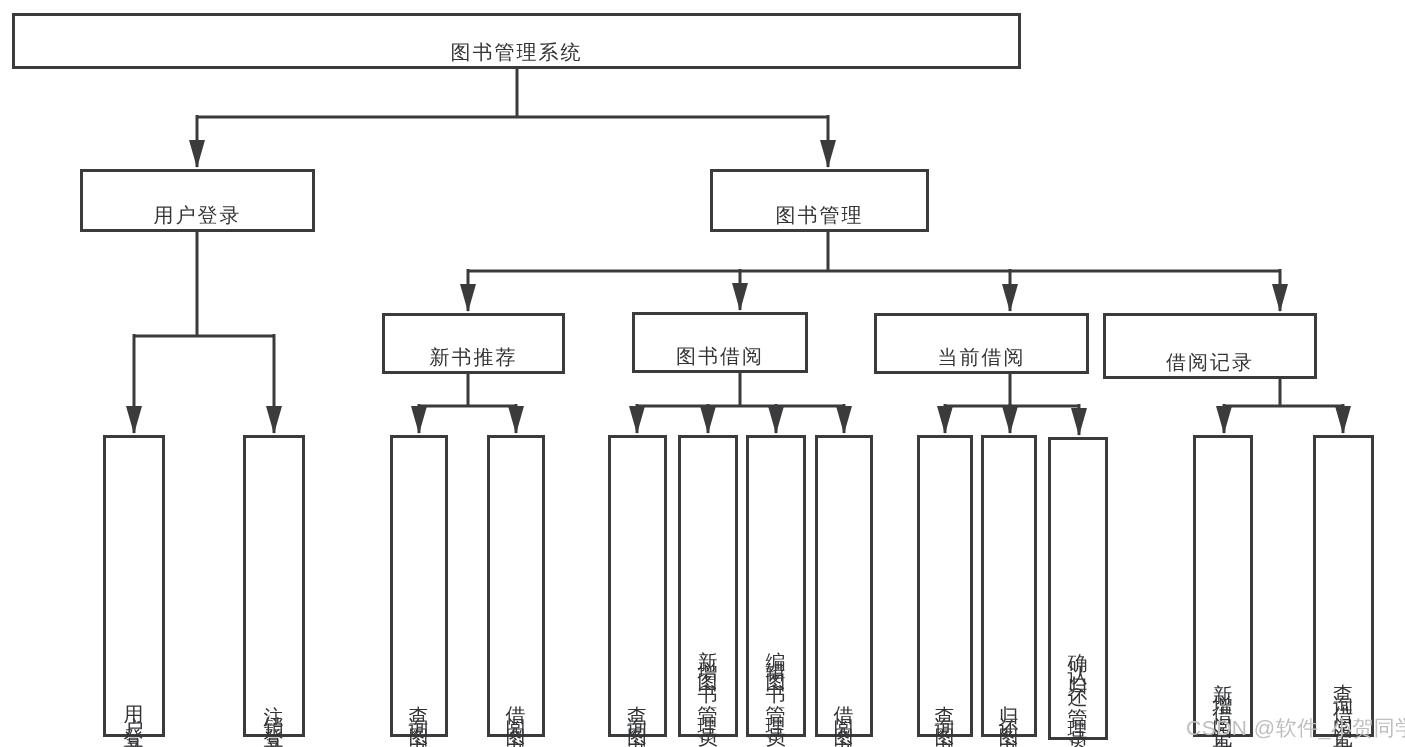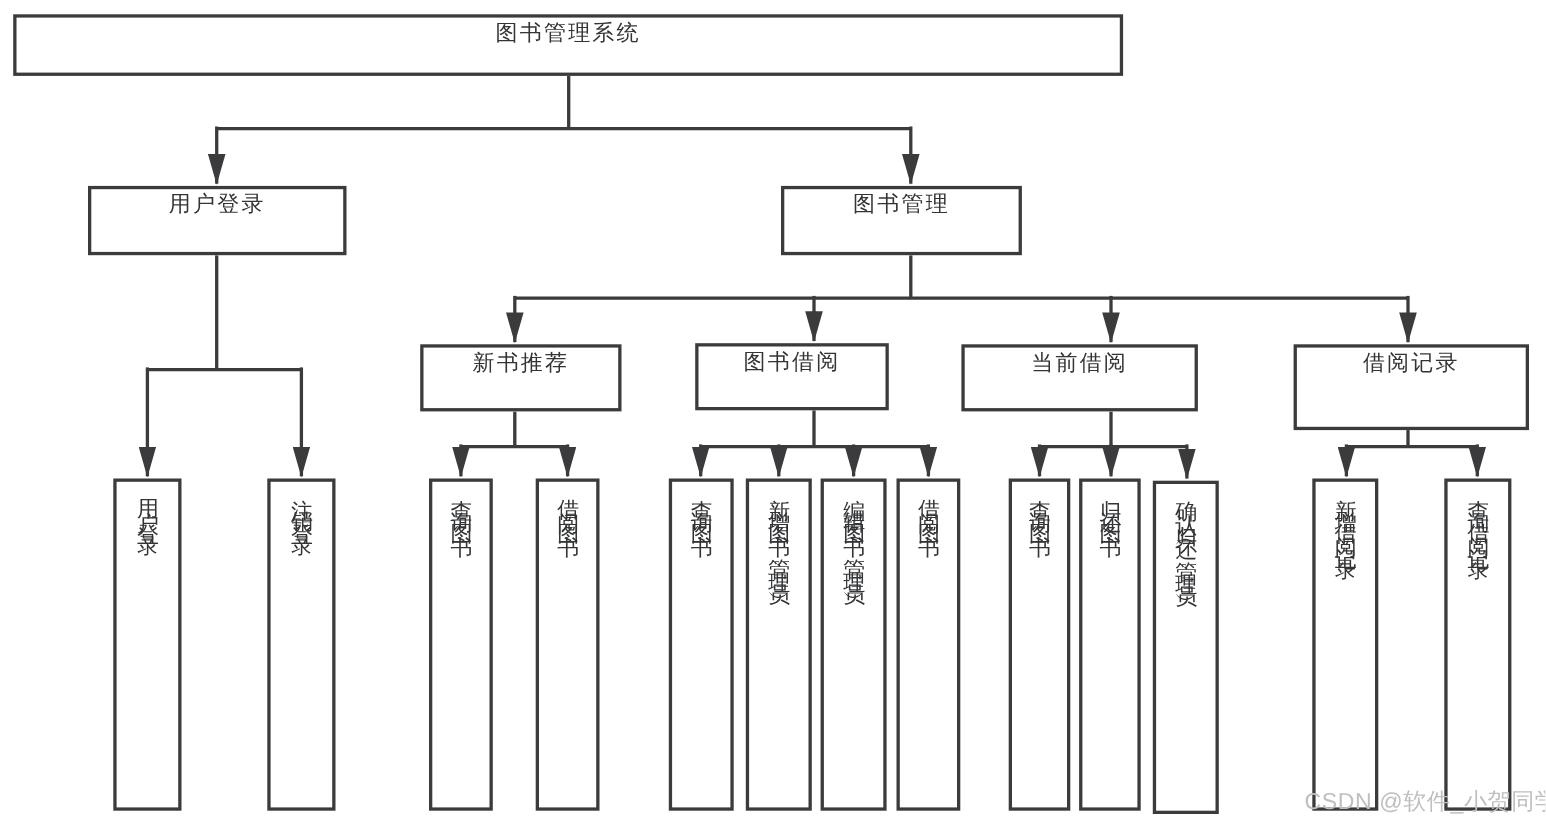--- a/index.html
+++ b/index.html
@@ -9,21 +9,21 @@
     background:#ffffff;
     overflow:hidden;
     font-family:"Liberation Sans","DejaVu Sans",sans-serif;
   }
   .connectors{position:absolute;left:0;top:0;z-index:1;}
   .box{
     position:absolute;
     box-sizing:border-box;
     background:#ffffff;
     border:3px solid #3b3b3d;
-    display:flex;align-items:flex-start;justify-content:center;
+    display:flex;align-items:flex-end;justify-content:center;
     z-index:2;
   }
   .lbl{
     font-size:20px;
     color:#333436;
     letter-spacing:2px;
     white-space:nowrap;
   }
   .v .lbl{
     writing-mode:vertical-rl;
@@ -103,21 +103,21 @@
 
   <div class="box h" style="left:382px;top:313px;width:183px;height:61px">
     <span class="lbl">新书推荐</span>
   </div>
   <div class="box h" style="left:632px;top:312px;width:176px;height:61px">
     <span class="lbl">图书借阅</span>
   </div>
   <div class="box h" style="left:874px;top:313px;width:215px;height:61px">
     <span class="lbl">当前借阅</span>
   </div>
-  <div class="box h" style="left:1176px;top:313px;width:214px;height:78px">
+  <div class="box h" style="left:1103px;top:313px;width:214px;height:66px">
     <span class="lbl">借阅记录</span>
   </div>
 
   <div class="box v" style="left:103px;top:435px;width:62px;height:302px">
     <span class="lbl">用户登录</span>
   </div>
   <div class="box v" style="left:243px;top:435px;width:62px;height:302px">
     <span class="lbl">注销登录</span>
   </div>
 

